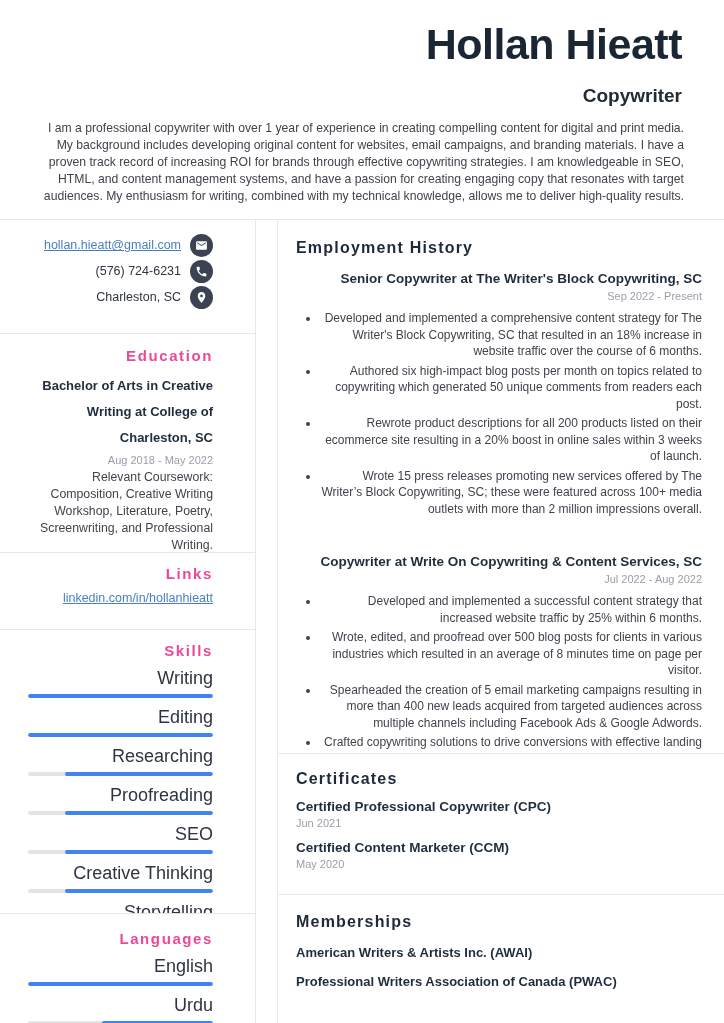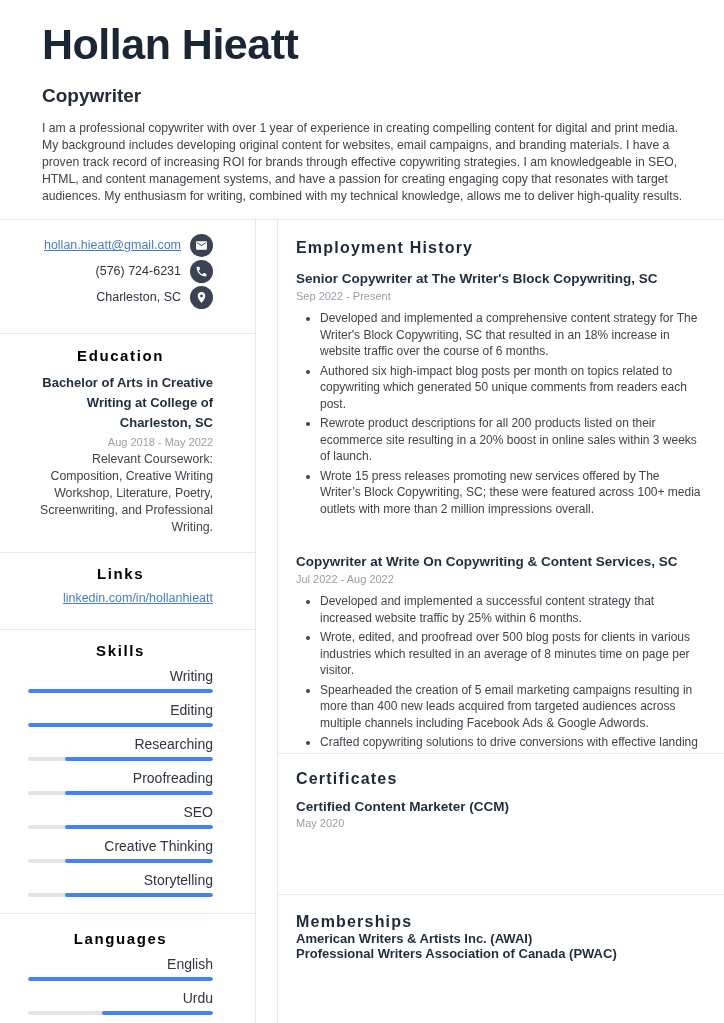--- a/index.html
+++ b/index.html
@@ -3,69 +3,69 @@
 <meta charset="utf-8">
 <style>
   * { margin: 0; padding: 0; box-sizing: border-box; }
   html, body { background: #ffffff; }
   body { font-family: "Liberation Sans", "DejaVu Sans", sans-serif; }
   .page {
     position: relative; width: 724px; height: 1023px;
     margin: 0 auto; background: #fff; overflow: hidden; color: #40454d;
   }
   
-  .header { padding: 20px 42px 0 42px; }
+  .header { padding: 20px 42px 0 42px; text-align: right; }
   .name { font-size: 43px; font-weight: 700; color: #1b2634; letter-spacing: -0.5px; line-height: 1.15; }
   .subtitle { font-size: 19px; font-weight: 700; color: #222b36; margin-top: 16px; }
   .summary { font-size: 12.2px; line-height: 17px; color: #3f444c; margin-top: 13px; width: 642px; }
   
   .columns { display: flex; margin-top: 14px; border-top: 1px solid #e8e8eb; height: 805px; }
   .sidebar { width: 256px; flex: 0 0 256px; border-right: 1px solid #e8e8eb; display: flex; flex-direction: column; }
   .gap-col { width: 21px; flex: 0 0 21px; }
   .main { flex: 1; border-left: 1px solid #e8e8eb; display: flex; flex-direction: column; }
   section { overflow: hidden; }
   .s-box { border-bottom: 1px solid #e8e8eb; text-align: right; padding: 0 42px 0 28px; }
   .s-box:last-child { border-bottom: none; flex: 1; }
   .m-box { border-bottom: 1px solid #e8e8eb; padding: 0 22px 0 18px; }
   .m-box:last-child { border-bottom: none; flex: 1; }
   
   .contact-box { height: 114px; padding-top: 12px; }
   .contact-row { display: flex; justify-content: flex-end; align-items: center; gap: 9px; height: 26px; font-size: 12.5px; color: #2e3540; }
   .contact-link { color: #497fc0; text-decoration: underline; }
   .icon-circle { width: 23px; height: 23px; border-radius: 50%; background: #3b4252; display: flex; align-items: center; justify-content: center; flex: 0 0 23px; }
   .icon-circle svg { width: 13px; height: 13px; fill: #ffffff; stroke: none; }
-  .side-heading { font-size: 15px; font-weight: 700; letter-spacing: 1.6px; color: #000000; text-align: center; }
+  .side-heading { font-size: 15px; font-weight: 700; letter-spacing: 1.6px; color: #ec4899; }
   .edu-box { height: 219px; padding-top: 13px; }
-  .edu-degree { font-size: 13px; font-weight: 700; color: #1f2d3d; line-height: 20px; margin-top: 9px; }
+  .edu-degree { font-size: 13px; font-weight: 700; color: #1f2d3d; line-height: 26px; margin-top: 9px; }
   .side-date { font-size: 11px; color: #9a9ea8; margin-top: 3px; }
   .edu-desc { font-size: 12.3px; line-height: 17px; color: #3f444c; margin-top: 3px; }
   .links-box { height: 77px; padding-top: 12px; }
   .links-box .contact-link { display: inline-block; font-size: 12.5px; margin-top: 9px; }
   .skills-box { height: 284px; padding-top: 12px; }
   .lang-box { padding-top: 16px; }
   .meter-row { margin-top: 9px; }
-  .meter-label { font-size: 14px; color: #2e3540; }
+  .meter-label { font-size: 18px; color: #2e3540; }
   .meter-track { margin-top: 5px; height: 4px; border-radius: 3px; background: #e3e4e8; display: flex; justify-content: flex-end; overflow: hidden; }
   .meter-fill { height: 4px; border-radius: 3px; background: #4183f1; }
   
   .employment-box { height: 534px; }
   .main-heading { font-size: 16px; font-weight: 700; letter-spacing: 1.2px; color: #1e2a3a; }
   .employment-box .main-heading { margin-top: 19px; }
-  .job { margin-top: 13px; }
+  .job { margin-top: 13px; text-align: right; }
   .job + .job { margin-top: 36px; }
   .job-title { font-size: 13.5px; font-weight: 700; color: #1f2d3d; line-height: 18px; }
   .job-date { font-size: 11px; color: #9a9ea8; margin-top: 2px; }
   .job ul { margin: 8px 0 0 0; padding-left: 24px; }
   .job li { font-size: 12px; line-height: 16.5px; color: #3f444c; margin-bottom: 3px; }
   .cert-box { height: 141px; padding-top: 16px; }
   .cert-item { margin-top: 11px; }
   .cert-title { font-size: 13.5px; font-weight: 700; color: #1f2d3d; }
   .cert-date { font-size: 11px; color: #9a9ea8; margin-top: 3px; }
   .memb-box { padding-top: 18px; }
-  .memb-item { font-size: 13px; font-weight: 700; color: #1f2d3d; }
+  .memb-item { font-size: 13px; font-weight: 700; color: #1f2d3d; margin-top: 14px; }
 </style>
 </head>
 <body>
 
 <div class="page">
 
   <div class="header">
     <div class="name">Hollan Hieatt</div>
     <div class="subtitle">Copywriter</div>
     <div class="summary">I am a professional copywriter with over 1 year of experience in creating compelling content for digital and print media. My background includes developing original content for websites, email campaigns, and branding materials. I have a proven track record of increasing ROI for brands through effective copywriting strategies. I am knowledgeable in SEO, HTML, and content management systems, and have a passion for creating engaging copy that resonates with target audiences. My enthusiasm for writing, combined with my technical knowledge, allows me to deliver high-quality results.</div>
@@ -204,20 +204,24 @@
             <li>Wrote, edited, and proofread over 500 blog posts for clients in various industries which resulted in an average of 8 minutes time on page per visitor.</li>
             <li>Spearheaded the creation of 5 email marketing campaigns resulting in more than 400 new leads acquired from targeted audiences across multiple channels including Facebook Ads &amp; Google Adwords.</li>
             <li>Crafted copywriting solutions to drive conversions with effective landing pages that achieved click-through rates up to 20%.</li>
           </ul>
         </div>
       </section>
 
       <section class="m-box cert-box">
         <div class="main-heading">Certificates</div>
         <div class="cert-item">
+          <div class="cert-title">Certified Professional Copywriter (CPC)</div>
+          <div class="cert-date">Jun 2021</div>
+        </div>
+        <div class="cert-item">
           <div class="cert-title">Certified Content Marketer (CCM)</div>
           <div class="cert-date">May 2020</div>
         </div>
       </section>
 
       <section class="m-box memb-box">
         <div class="main-heading">Memberships</div>
         <div class="memb-item">American Writers &amp; Artists Inc. (AWAI)</div>
         <div class="memb-item">Professional Writers Association of Canada (PWAC)</div>
       </section>

